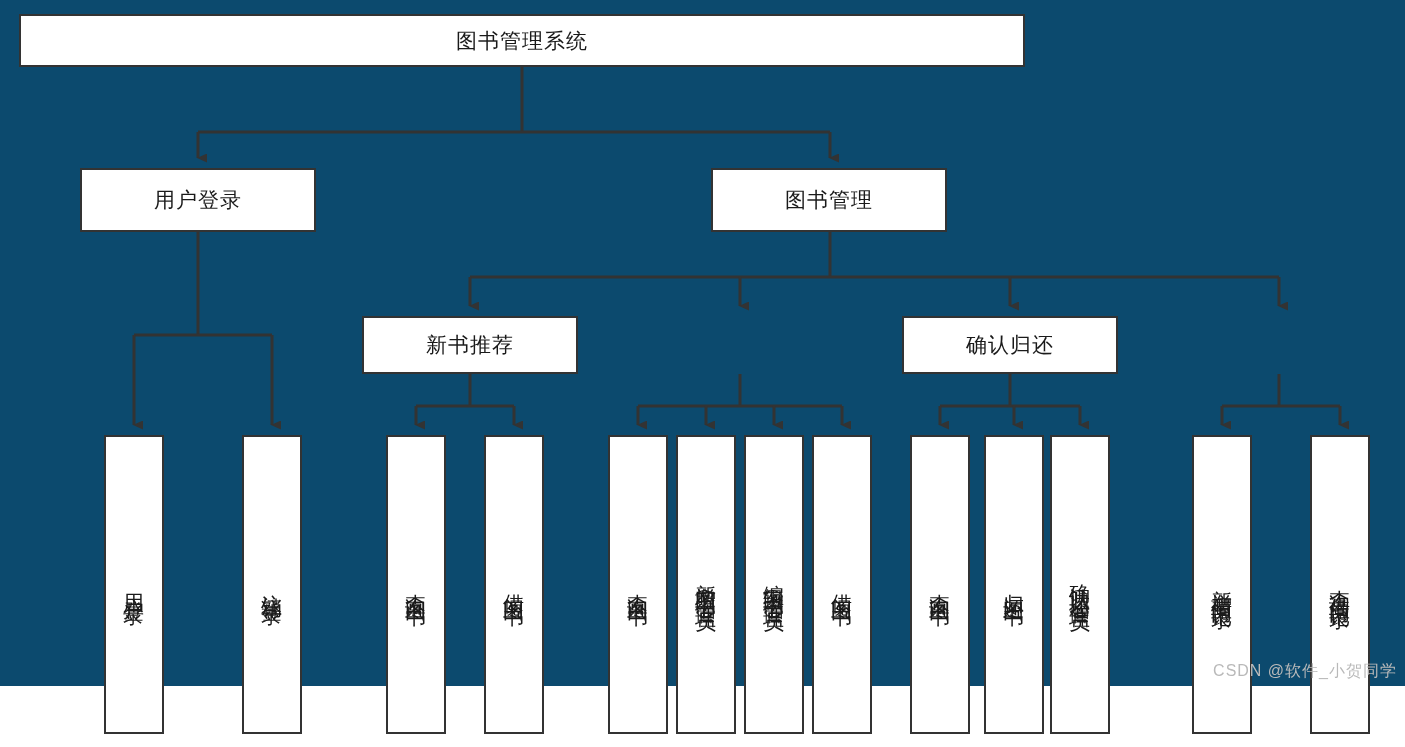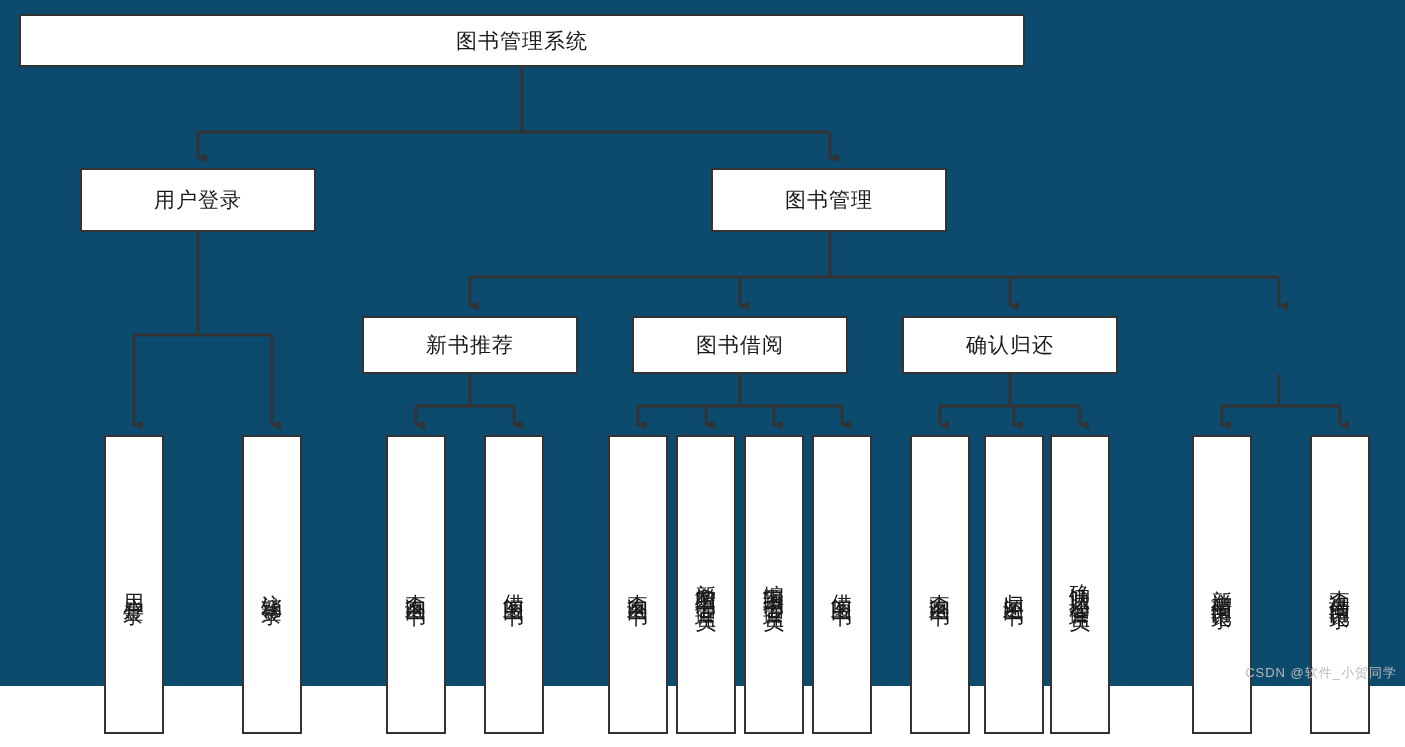--- a/index.html
+++ b/index.html
@@ -7,21 +7,21 @@
        font-family:"Liberation Sans","DejaVu Sans",sans-serif;}
   #diagram-root{position:relative;width:1405px;height:686px;background:#0c4a6e;}
   svg.connectors{position:absolute;left:0;top:0;width:1405px;height:747px;}
   .node{position:absolute;background:#ffffff;border:2.5px solid #333333;
         box-sizing:border-box;display:flex;align-items:center;justify-content:center;}
   .node.horiz{font-size:21px;color:#1a1a1a;letter-spacing:1px;}
   .node.vert{writing-mode:vertical-rl;text-orientation:upright;
              font-size:21px;color:#1a1a1a;letter-spacing:4px;
              padding-top:12px;padding-bottom:12px;line-height:1;}
   .node.vert span{writing-mode:vertical-rl;text-orientation:upright;display:block;}
-  #watermark{position:absolute;right:8px;bottom:4px;font-size:13px;
+  #watermark{position:absolute;right:8px;bottom:4px;font-size:16px;
              color:#b9b9b9;letter-spacing:1px;white-space:nowrap;}
 </style>
 </head>
 <body>
 
 <div id="diagram-root">
 
   <svg class="connectors" viewBox="0 0 1405 747" xmlns="http://www.w3.org/2000/svg">
     <defs>
       <marker id="arrow" markerWidth="9" markerHeight="10" refX="4.5" refY="9" orient="auto" markerUnits="userSpaceOnUse">
@@ -79,23 +79,20 @@
   <div class="node horiz" style="left:80px;top:168px;width:236px;height:64px;">
     <span>用户登录</span>
   </div>
   <div class="node horiz" style="left:711px;top:168px;width:236px;height:64px;">
     <span>图书管理</span>
   </div>
 
   <div class="node horiz" style="left:362px;top:316px;width:216px;height:58px;">
     <span>新书推荐</span>
   </div>
-  <div class="node horiz" style="left:632px;top:316px;width:216px;height:58px;">
-    <span>图书借阅</span>
-  </div>
   <div class="node horiz" style="left:902px;top:316px;width:216px;height:58px;">
     <span>确认归还</span>
   </div>
 
   <div class="node vert" style="left:104px;top:435px;width:60px;height:299px;">
     <span>用户登录</span>
   </div>
   <div class="node vert" style="left:242px;top:435px;width:60px;height:299px;">
     <span>注销登录</span>
   </div>

